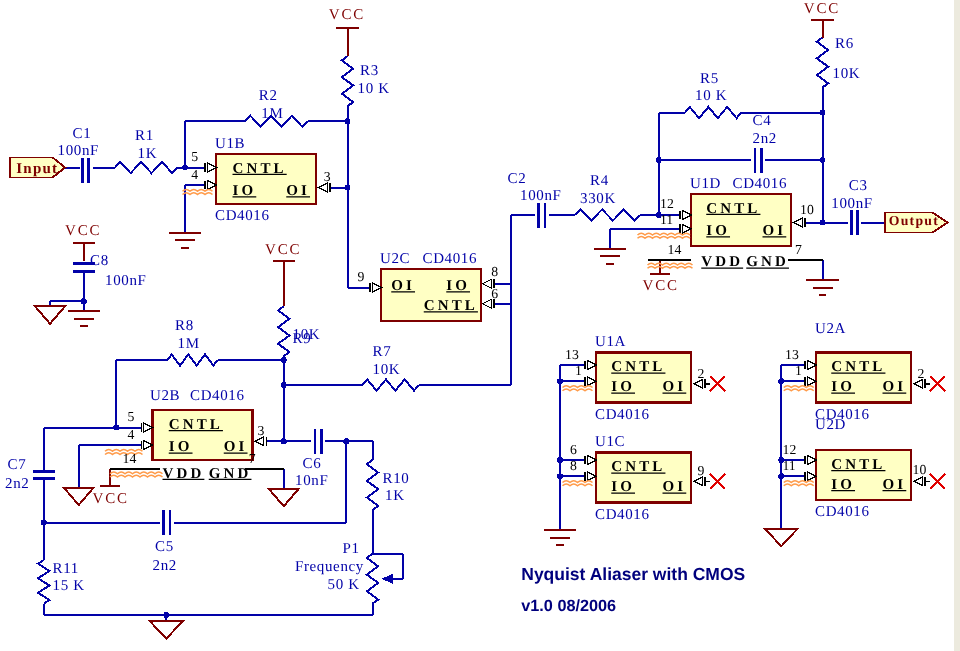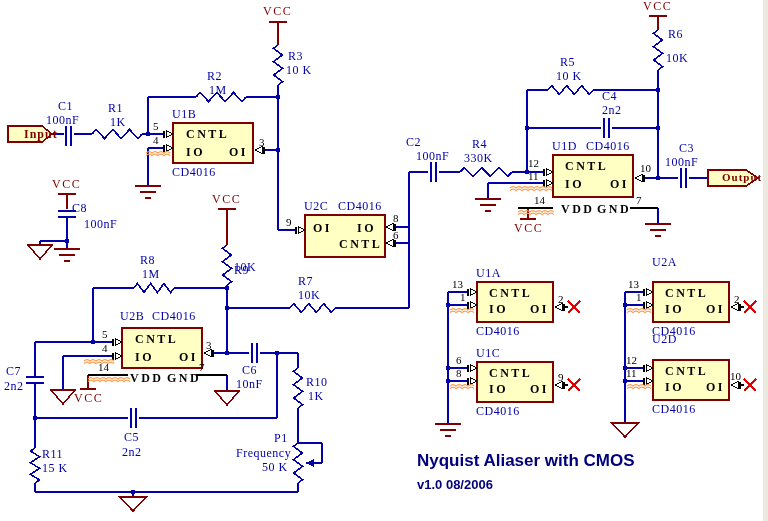--- a/index.html
+++ b/index.html
@@ -12,22 +12,22 @@
   .b line{stroke:#000;stroke-width:1.2;}
   .x line{stroke:#e00000;stroke-width:1.5;}
   .box{fill:#ffffc4;stroke:#7e0000;stroke-width:1.7;}
   .port{fill:#ffffc4;stroke:#7e0000;stroke-width:1.5;}
   .dot{fill:#0202a8;}
   .wavy{stroke:#ff9b4a;stroke-width:1.2;fill:none;shape-rendering:auto;}
   .lbl{position:absolute;font:12px "Liberation Serif",serif;color:#0202a8;
        letter-spacing:.5px;white-space:nowrap;line-height:1;}
   .mrn{color:#7e0000;letter-spacing:1.5px;}
   .pin{font-size:11px;color:#000;letter-spacing:0;}
-  .ictxt{color:#000;letter-spacing:2.5px;font-weight:bold;font-size:12px;}
-  .portlbl{color:#7e0000;font-weight:bold;letter-spacing:1px;margin-left:11px;}
+  .ictxt{color:#000;letter-spacing:2.5px;font-weight:bold;font-size:12px;text-decoration:underline;}
+  .portlbl{color:#7e0000;font-weight:bold;letter-spacing:1px;}
   .ttl{position:absolute;font-family:"Liberation Sans",sans-serif;font-weight:bold;
        color:#00007d;white-space:nowrap;line-height:1;}
 </style>
 </head>
 <body>
 
 <div id="canvas">
 
 <svg width="768" height="521" viewBox="0 0 768 521">
 
@@ -486,16 +486,16 @@
 
 <span class="lbl" style="left:652px;top:333px">U2D</span>
 <span class="lbl" style="left:652px;top:403px">CD4016</span>
 <span class="lbl ictxt" style="left:665px;top:365px">CNTL</span>
 <span class="lbl ictxt" style="left:665px;top:381px">IO</span>
 <span class="lbl ictxt" style="left:706px;top:381px">OI</span>
 <span class="lbl pin" style="left:626px;top:355px">12</span>
 <span class="lbl pin" style="left:626px;top:368px">11</span>
 <span class="lbl pin" style="left:730px;top:371px">10</span>
 
-<span class="ttl" style="left:417px;top:452px;font-size:17px">Nyquist Aliaser with CMOS</span>
+<span class="ttl" style="left:417px;top:452px;font-size:14px">Nyquist Aliaser with CMOS</span>
 <span class="ttl" style="left:417px;top:478px;font-size:13px">v1.0 08/2006</span>
 
 </div>
 
 </body></html>

